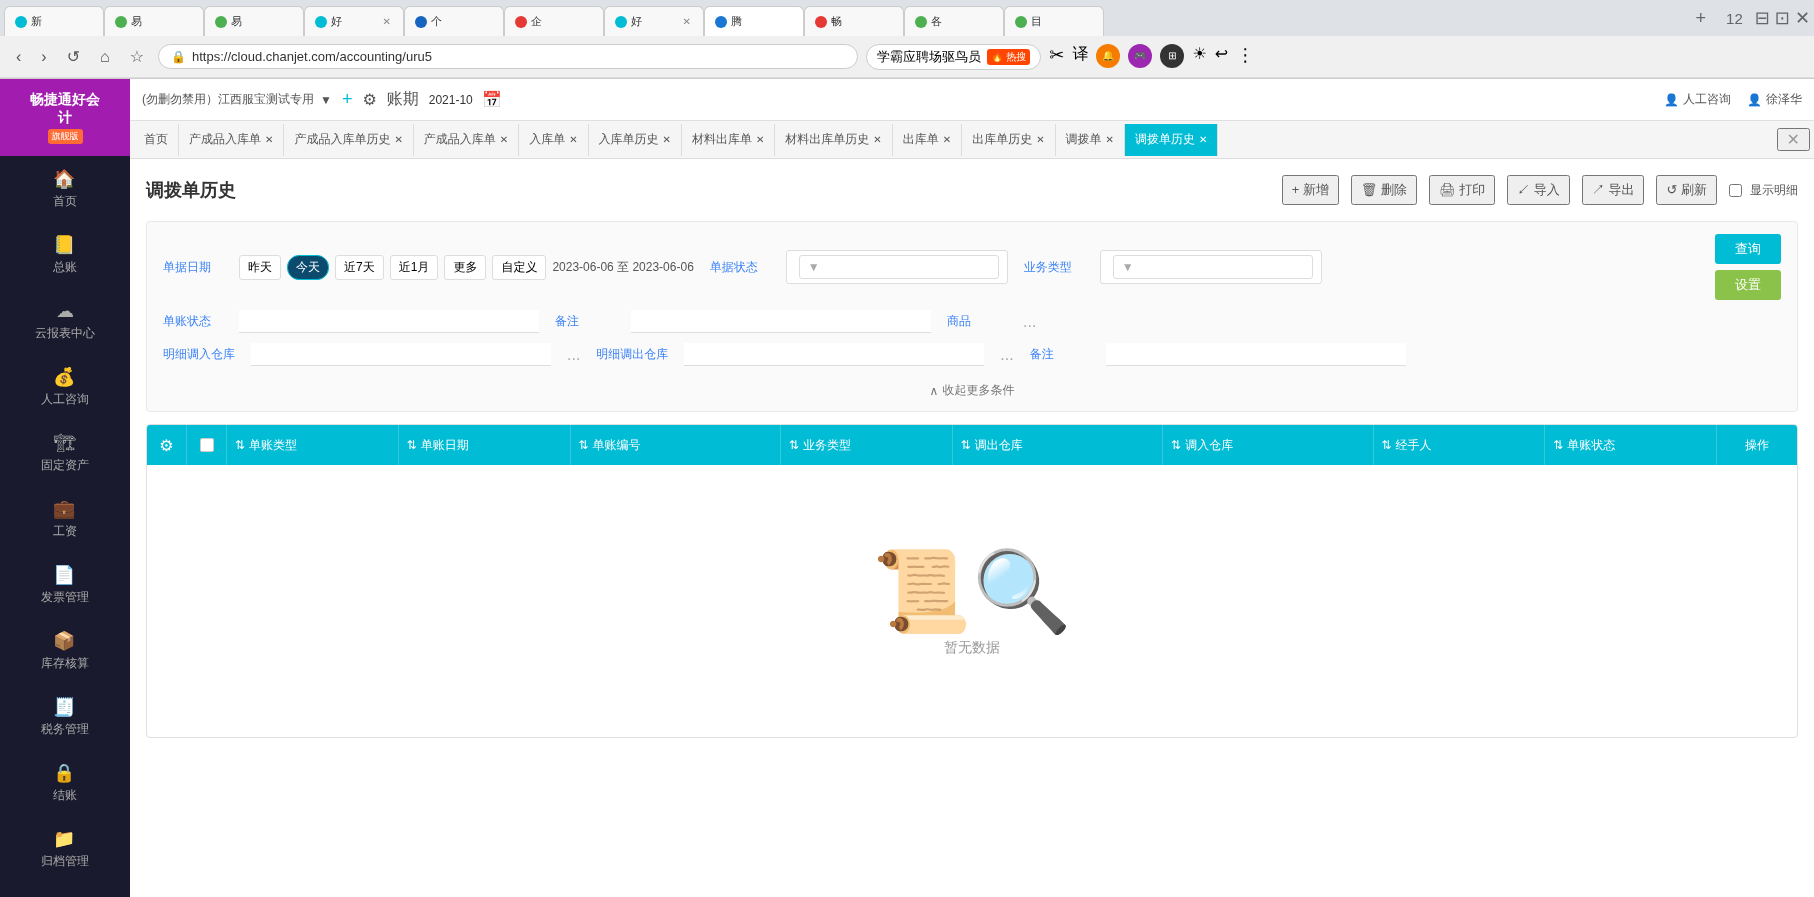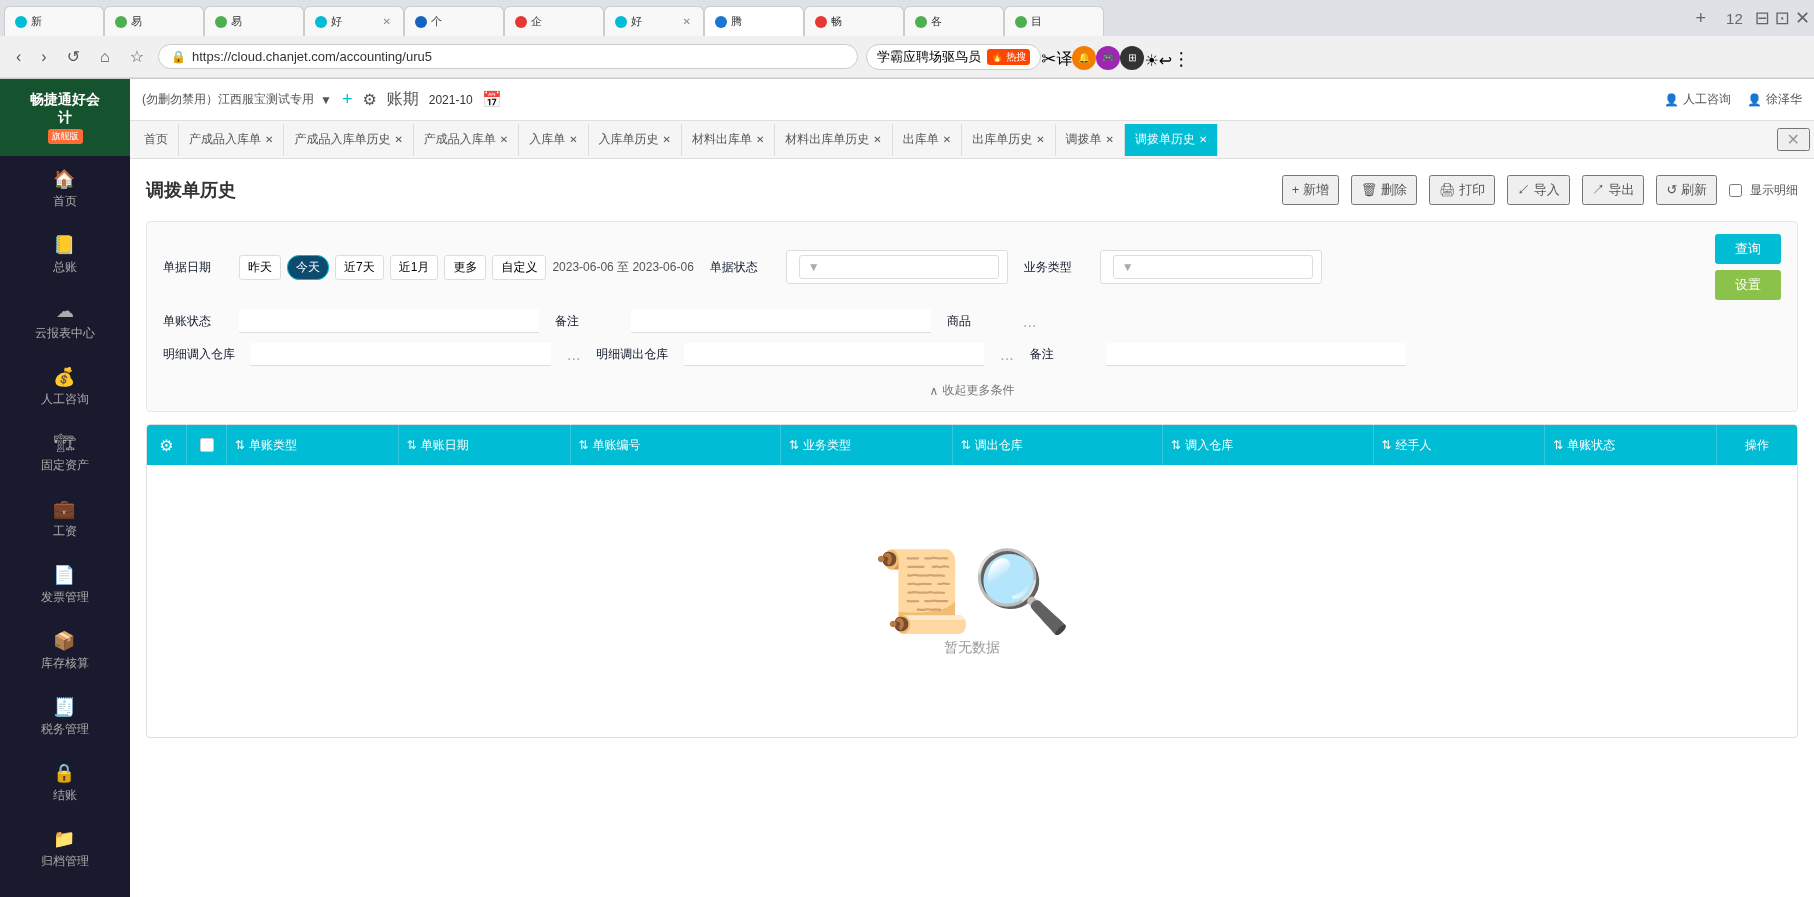--- a/index.html
+++ b/index.html
@@ -13,31 +13,31 @@
     .browser-tab .tab-title { flex: 1; overflow: hidden; text-overflow: ellipsis; white-space: nowrap; font-size: 11px; }
     .browser-tab .tab-close { font-size: 10px; color: #888; cursor: pointer; padding: 1px 2px; }
     .tab-new { background: none; border: none; font-size: 18px; color: #666; cursor: pointer; padding: 0 8px; }
     .tab-bar-right { display: flex; align-items: center; gap: 6px; margin-left: auto; }
 
     .address-bar { display: flex; align-items: center; height: 42px; padding: 4px 10px; gap: 8px; background: #f0f0f0; border-bottom: 1px solid #ddd; }
     .nav-btn { background: none; border: none; cursor: pointer; color: #555; font-size: 16px; padding: 4px 6px; border-radius: 50%; }
     .url-bar { flex: 1; display: flex; align-items: center; background: #fff; border: 1px solid #ccc; border-radius: 20px; padding: 4px 12px; gap: 6px; max-width: 700px; }
     .url-bar .lock { color: #4caf50; font-size: 12px; }
     .url-text { font-size: 13px; color: #333; }
-    .address-bar-right { display: flex; align-items: flex-end; }
+    .address-bar-right { display: flex; align-items: flex-start; gap: 8px; }
     .search-box { display: flex; align-items: center; background: #fff; border: 1px solid #ccc; border-radius: 16px; padding: 3px 10px; gap: 6px; }
     .hot-tag { background: #ff4500; color: #fff; font-size: 10px; padding: 1px 4px; border-radius: 3px; }
     .ext-icon { width: 24px; height: 24px; border-radius: 50%; background: #4caf50; display: inline-flex; align-items: center; justify-content: center; color: #fff; font-size: 10px; cursor: pointer; }
 
     
     .app-container { display: flex; height: calc(897px - 36px - 42px); }
 
     
     .sidebar { width: 130px; background: #1a1a2e; color: #ccc; display: flex; flex-direction: column; height: 100%; }
-    .sidebar-logo { background: #14532d; padding: 12px 24px; text-align: center; }
+    .sidebar-logo { background: #a21caf; padding: 12px 24px; text-align: center; }
     .sidebar-logo-text { color: #fff; font-size: 14px; font-weight: bold; display: block; }
     .sidebar-badge { background: #ff6b35; color: #fff; font-size: 9px; padding: 1px 4px; border-radius: 3px; margin-top: 2px; display: inline-block; }
     .sidebar-item { display: flex; flex-direction: column; align-items: center; padding: 12px 0; cursor: pointer; color: #aaa; font-size: 12px; gap: 3px; }
     .sidebar-item .icon { font-size: 18px; }
 
     
     .main-content { flex: 1; display: flex; flex-direction: column; overflow: hidden; }
 
     
     .top-bar { background: #fff; border-bottom: 1px solid #e0e0e0; padding: 0 12px; display: flex; align-items: center; height: 42px; gap: 10px; }
@@ -61,21 +61,21 @@
     
     .page-header { display: flex; align-items: center; justify-content: space-between; margin-bottom: 16px; }
     .page-title { font-size: 18px; font-weight: bold; color: #333; }
     .toolbar { display: flex; align-items: center; gap: 12px; }
     .toolbar-btn { display: flex; align-items: center; gap: 4px; font-size: 13px; color: #555; cursor: pointer; padding: 4px 8px; }
     .display-toggle { display: flex; align-items: center; gap: 4px; font-size: 12px; color: #555; cursor: pointer; }
 
     
     .filter-area { background: #fafafa; border: 1px solid #e8e8e8; border-radius: 4px; padding: 12px 16px; margin-bottom: 12px; }
     .filter-row { display: flex; align-items: center; gap: 16px; margin-bottom: 10px; }
-    .filter-label { font-size: 12px; color: #0f172a; white-space: nowrap; min-width: 60px; }
+    .filter-label { font-size: 12px; color: #3b82f6; white-space: nowrap; min-width: 60px; }
     .filter-date-group { display: flex; align-items: center; gap: 6px; }
     .date-btn { padding: 3px 8px; font-size: 12px; border: 1px solid #ddd; border-radius: 3px; cursor: pointer; background: #fff; }
     .date-btn.active { background: #0c4a6e; color: #fff; border-color: #00bcd4; border-radius: 12px; }
     .date-range { font-size: 12px; color: #555; }
     .filter-select { display: flex; align-items: center; gap: 4px; border: 1px solid #ddd; border-radius: 3px; background: #fff; padding: 4px 8px; min-width: 200px; font-size: 12px; color: #999; cursor: pointer; }
     .filter-select .arrow { margin-left: auto; color: #aaa; }
     .filter-input-wide { border: none; border-bottom: 1px solid #ddd; padding: 4px 8px; font-size: 12px; min-width: 300px; }
     .collapse-btn { display: flex; align-items: center; gap: 4px; font-size: 12px; color: #777; cursor: pointer; text-align: center; padding: 6px 0 0; }
 
     .query-btn { background: #00bcd4; color: #fff; border: none; border-radius: 3px; padding: 6px 20px; font-size: 13px; cursor: pointer; }

